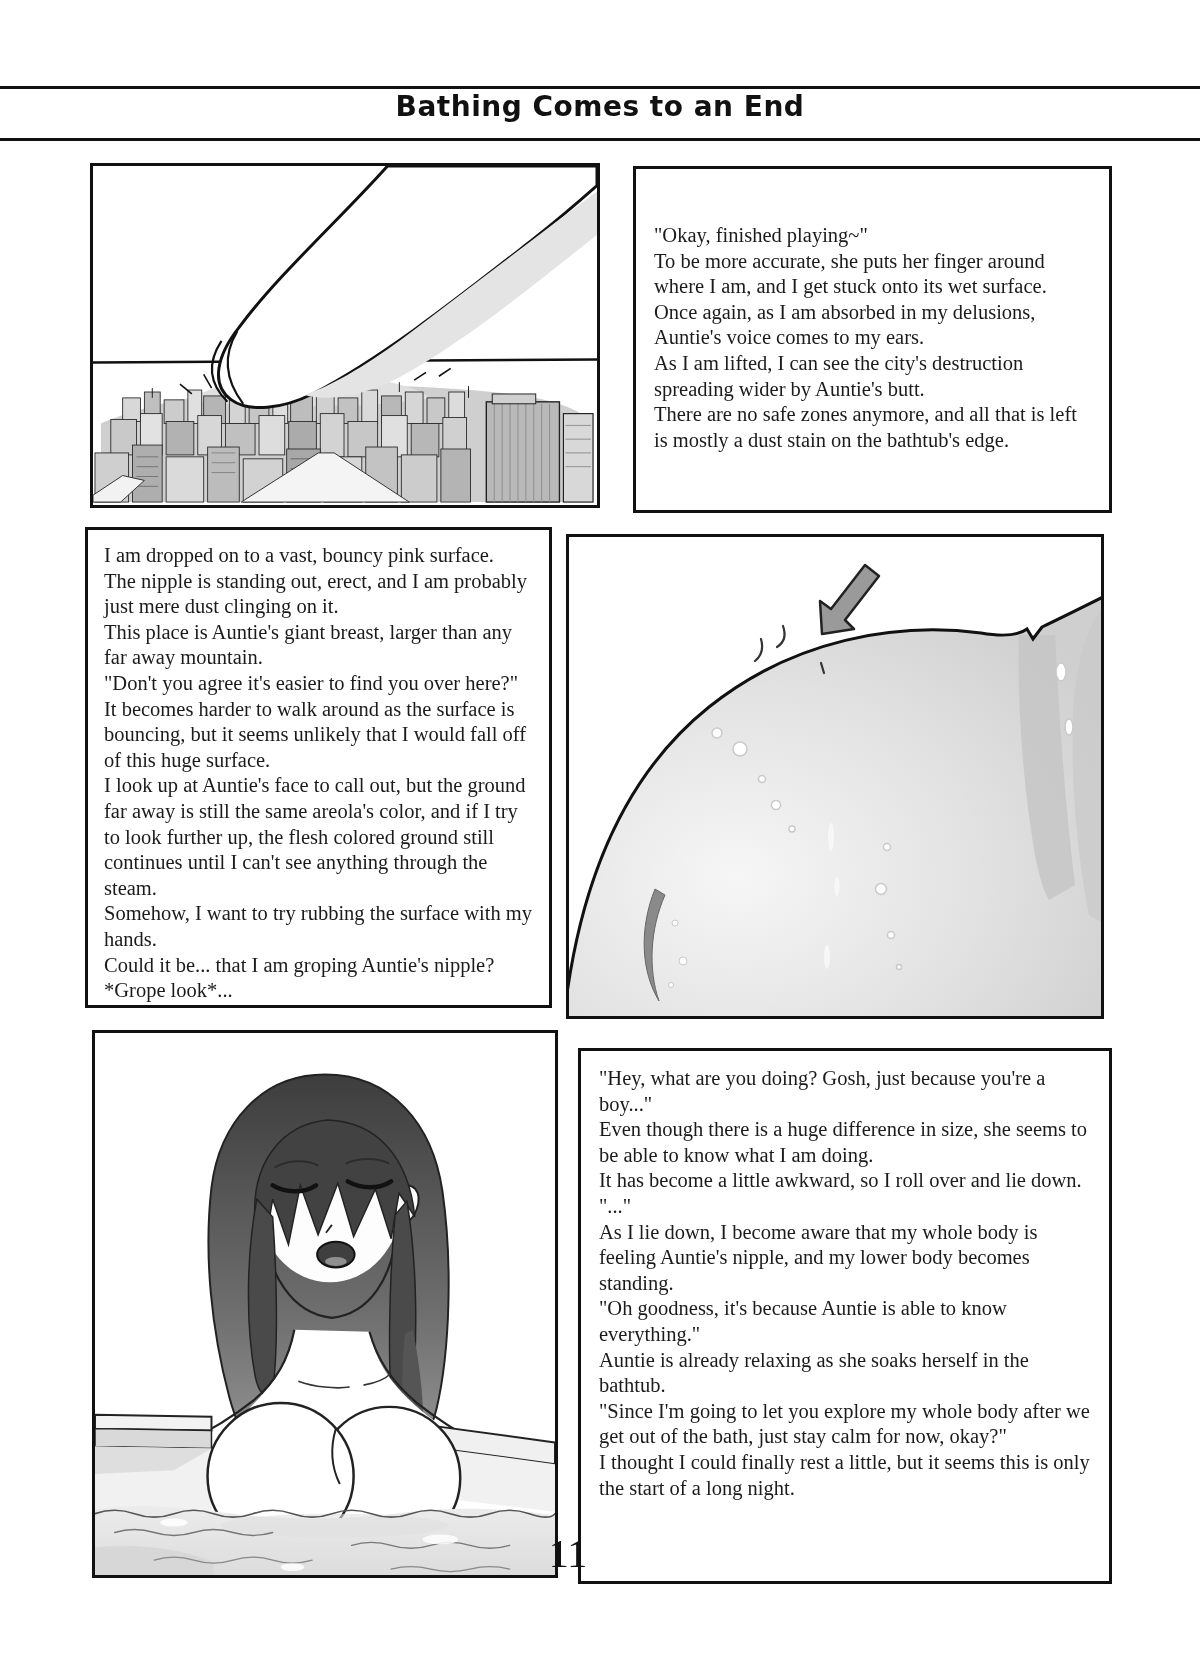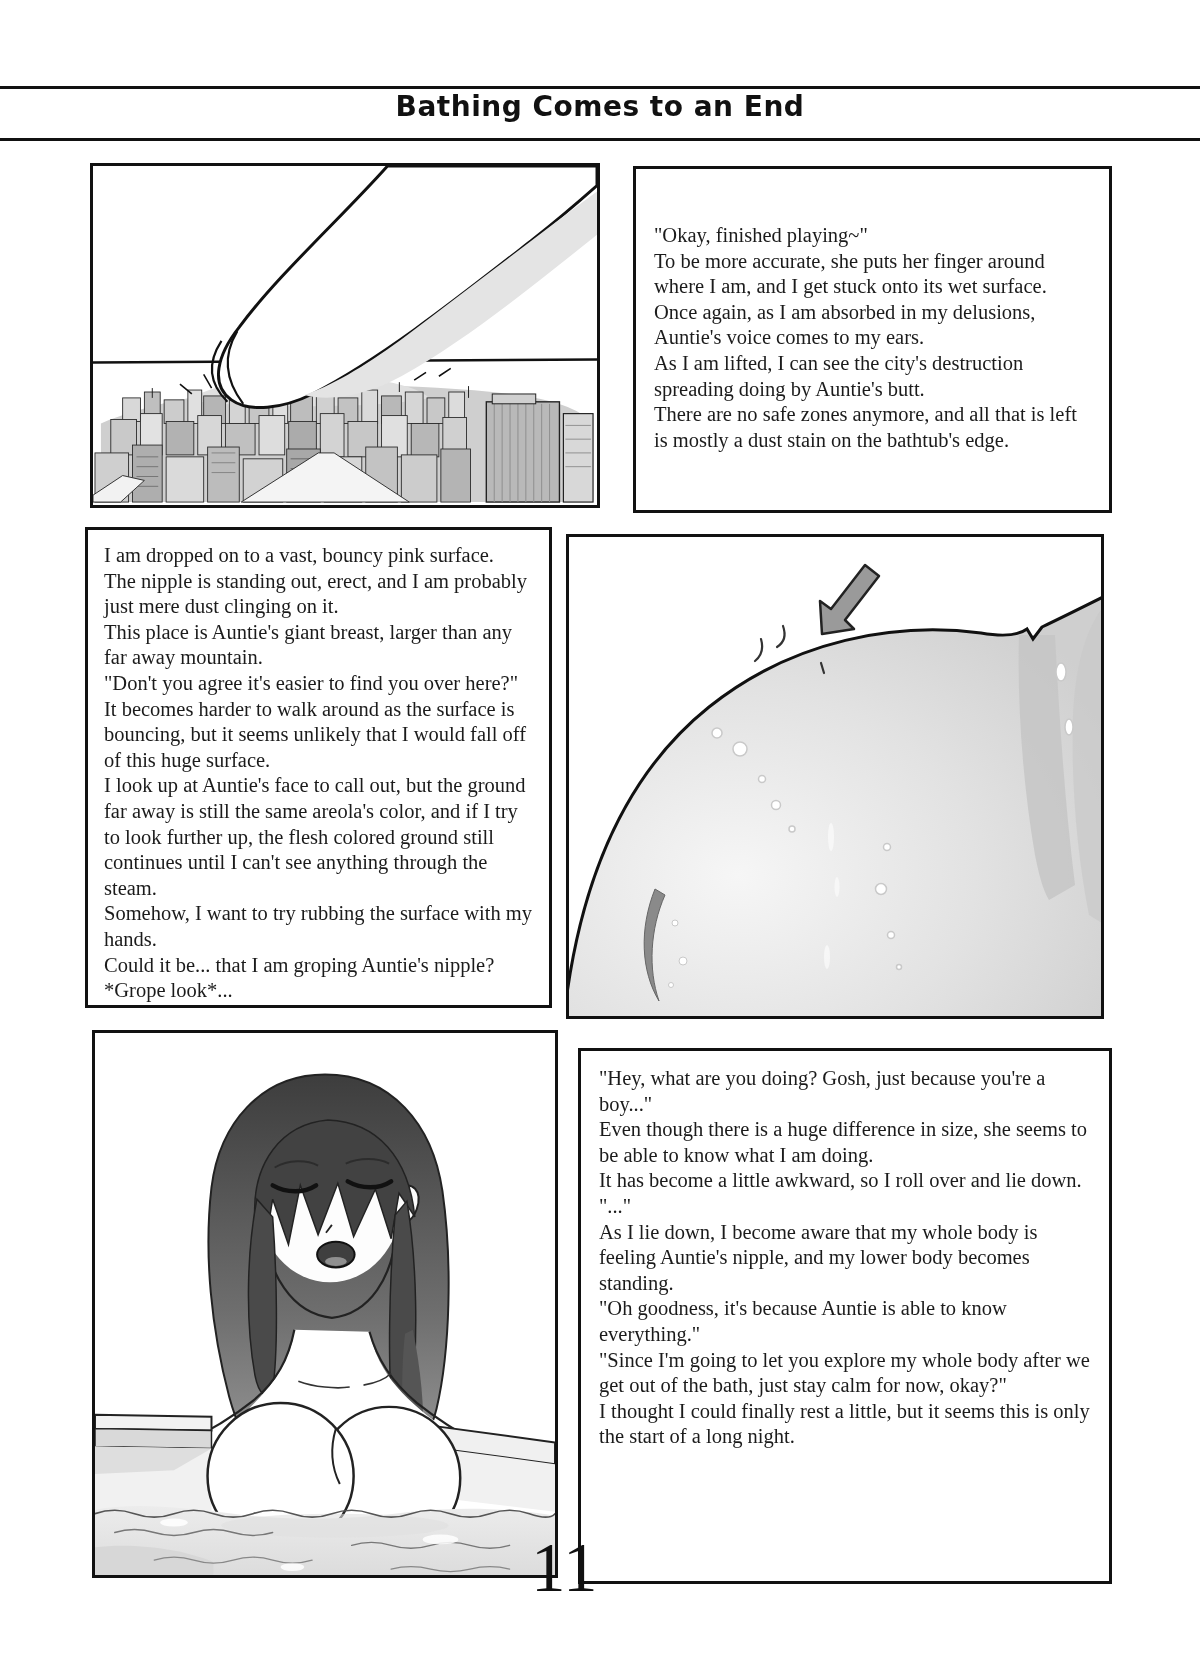--- a/index.html
+++ b/index.html
@@ -17,22 +17,22 @@
   #panel-text2  {left:85px;  top:527px;  width:467px; height:481px;}
   #panel-breast {left:566px; top:534px;  width:538px; height:485px;}
   #panel-bath   {left:92px;  top:1030px; width:466px; height:548px;}
   #panel-text3  {left:578px; top:1048px; width:534px; height:536px;}
   .narration{box-sizing:border-box;width:100%;height:100%;}
   #panel-text1 .narration{padding:54px 14px 0 18px;}
   #panel-text2 .narration{padding:13px 12px 12px 16px;}
   #panel-text3 .narration{padding:15px 14px 0 18px;}
   .narration p{margin:0;font-size:20.5px;line-height:25.6px;}
   .panel svg{display:block;width:100%;height:100%;}
-  #page-number{position:absolute;left:531px;top:1534px;width:74px;text-align:left;
-        font-size:69px;font-family:"Liberation Serif",serif;color:#111;z-index:5;line-height:1;}
+  #page-number{position:absolute;left:531px;top:1534px;width:74px;text-align:center;
+        font-size:40px;font-family:"Liberation Serif",serif;color:#111;z-index:5;line-height:1;}
 </style>
 </head>
 <body>
 
 <div id="page">
 
   <div id="rule-top" class="rule"></div>
   <div id="chapter-title">Bathing Comes to an End</div>
   <div id="rule-bottom" class="rule"></div>
 
@@ -102,21 +102,21 @@
         <path d="M 146,168 Q 124,205 152,242" stroke="#111" stroke-width="2.2" fill="none"></path>
       </g>
     </svg>
   </div>
 
   <div id="panel-text1" class="panel">
     <div class="narration">
         <p>"Okay, finished playing~"</p>
         <p>To be more accurate, she puts her finger around where I am, and I get stuck onto its wet surface.</p>
         <p>Once again, as I am absorbed in my delusions, Auntie's voice comes to my ears.</p>
-        <p>As I am lifted, I can see the city's destruction spreading doing by Auntie's butt.</p>
+        <p>As I am lifted, I can see the city's destruction spreading wider by Auntie's butt.</p>
         <p>There are no safe zones anymore, and all that is left is mostly a dust stain on the bathtub's edge.</p>
       </div>
   </div>
 
   <div id="panel-text2" class="panel">
     <div class="narration">
         <p>I am dropped on to a vast, bouncy pink surface.</p>
         <p>The nipple is standing out, erect, and I am probably just mere dust clinging on it.</p>
         <p>This place is Auntie's giant breast, larger than any far away mountain.</p>
         <p>"Don't you agree it's easier to find you over here?"</p>
@@ -266,20 +266,21 @@
   </div>
 
   <div id="panel-text3" class="panel">
     <div class="narration">
         <p>"Hey, what are you doing? Gosh, just because you're a boy..."</p>
         <p>Even though there is a huge difference in size, she seems to be able to know what I am doing.</p>
         <p>It has become a little awkward, so I roll over and lie down.</p>
         <p>"..."</p>
         <p>As I lie down, I become aware that my whole body is feeling Auntie's nipple, and my lower body becomes standing.</p>
         <p>"Oh goodness, it's because Auntie is able to know everything."</p>
+        <p>Auntie is already relaxing as she soaks herself in the bathtub.</p>
         <p>"Since I'm going to let you explore my whole body after we get out of the bath, just stay calm for now, okay?"</p>
         <p>I thought I could finally rest a little, but it seems this is only the start of a long night.</p>
       </div>
   </div>
 
   <div id="page-number">11</div>
 
 </div>
 
 </body></html>

